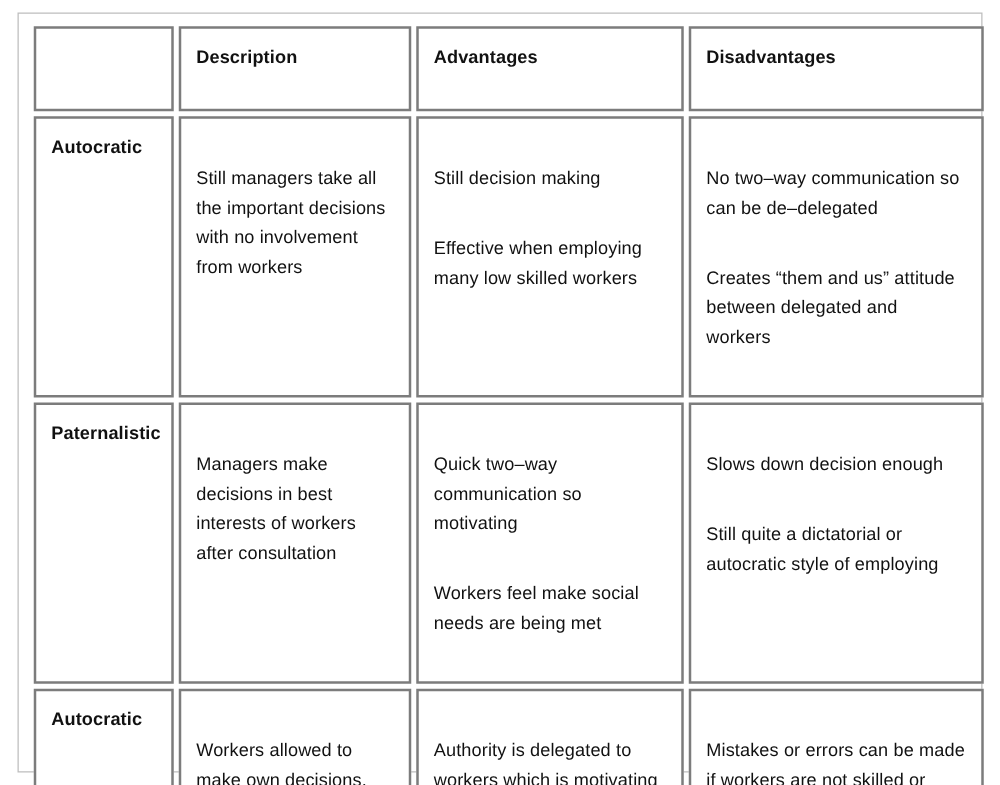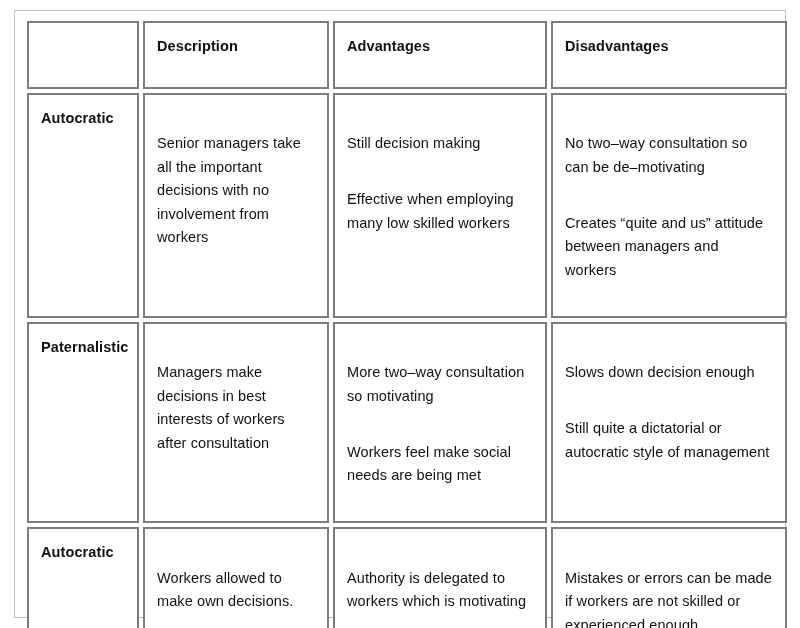--- a/index.html
+++ b/index.html
@@ -117,56 +117,56 @@
             <div class="cell-text head">Disadvantages</div>
           </td>
         </tr>
 
         <tr class="body-row">
           <td>
             <div class="cell-text style-name">Autocratic</div>
           </td>
           <td>
             <div class="cell-text">
-              <div class="para">Senior managers take all the important decisions with no involvement from workers</div>
+              <div class="para">Still managers take all the important decisions with no involvement from workers</div>
             </div>
           </td>
           <td>
             <div class="cell-text">
               <div class="para">Still decision making</div>
               <div class="para">Effective when employing many low skilled workers</div>
             </div>
           </td>
           <td>
             <div class="cell-text">
-              <div class="para">No two–way consultation so can be de–motivating</div>
-              <div class="para">Creates “quite and us” attitude between managers and workers</div>
+              <div class="para">No two–way communication so can be de–delegated</div>
+              <div class="para">Creates “them and us” attitude between delegated and workers</div>
             </div>
           </td>
         </tr>
 
         <tr class="body-row">
           <td>
             <div class="cell-text style-name">Paternalistic</div>
           </td>
           <td>
             <div class="cell-text">
               <div class="para">Managers make decisions in best interests of workers after consultation</div>
             </div>
           </td>
           <td>
             <div class="cell-text">
-              <div class="para">More two–way consultation so motivating</div>
+              <div class="para">Quick two–way communication so motivating</div>
               <div class="para">Workers feel make social needs are being met</div>
             </div>
           </td>
           <td>
             <div class="cell-text">
               <div class="para">Slows down decision enough</div>
-              <div class="para">Still quite a dictatorial or autocratic style of management</div>
+              <div class="para">Still quite a dictatorial or autocratic style of employing</div>
             </div>
           </td>
         </tr>
 
         <tr class="body-row">
           <td>
             <div class="cell-text style-name">Autocratic</div>
           </td>
           <td>
             <div class="cell-text">

